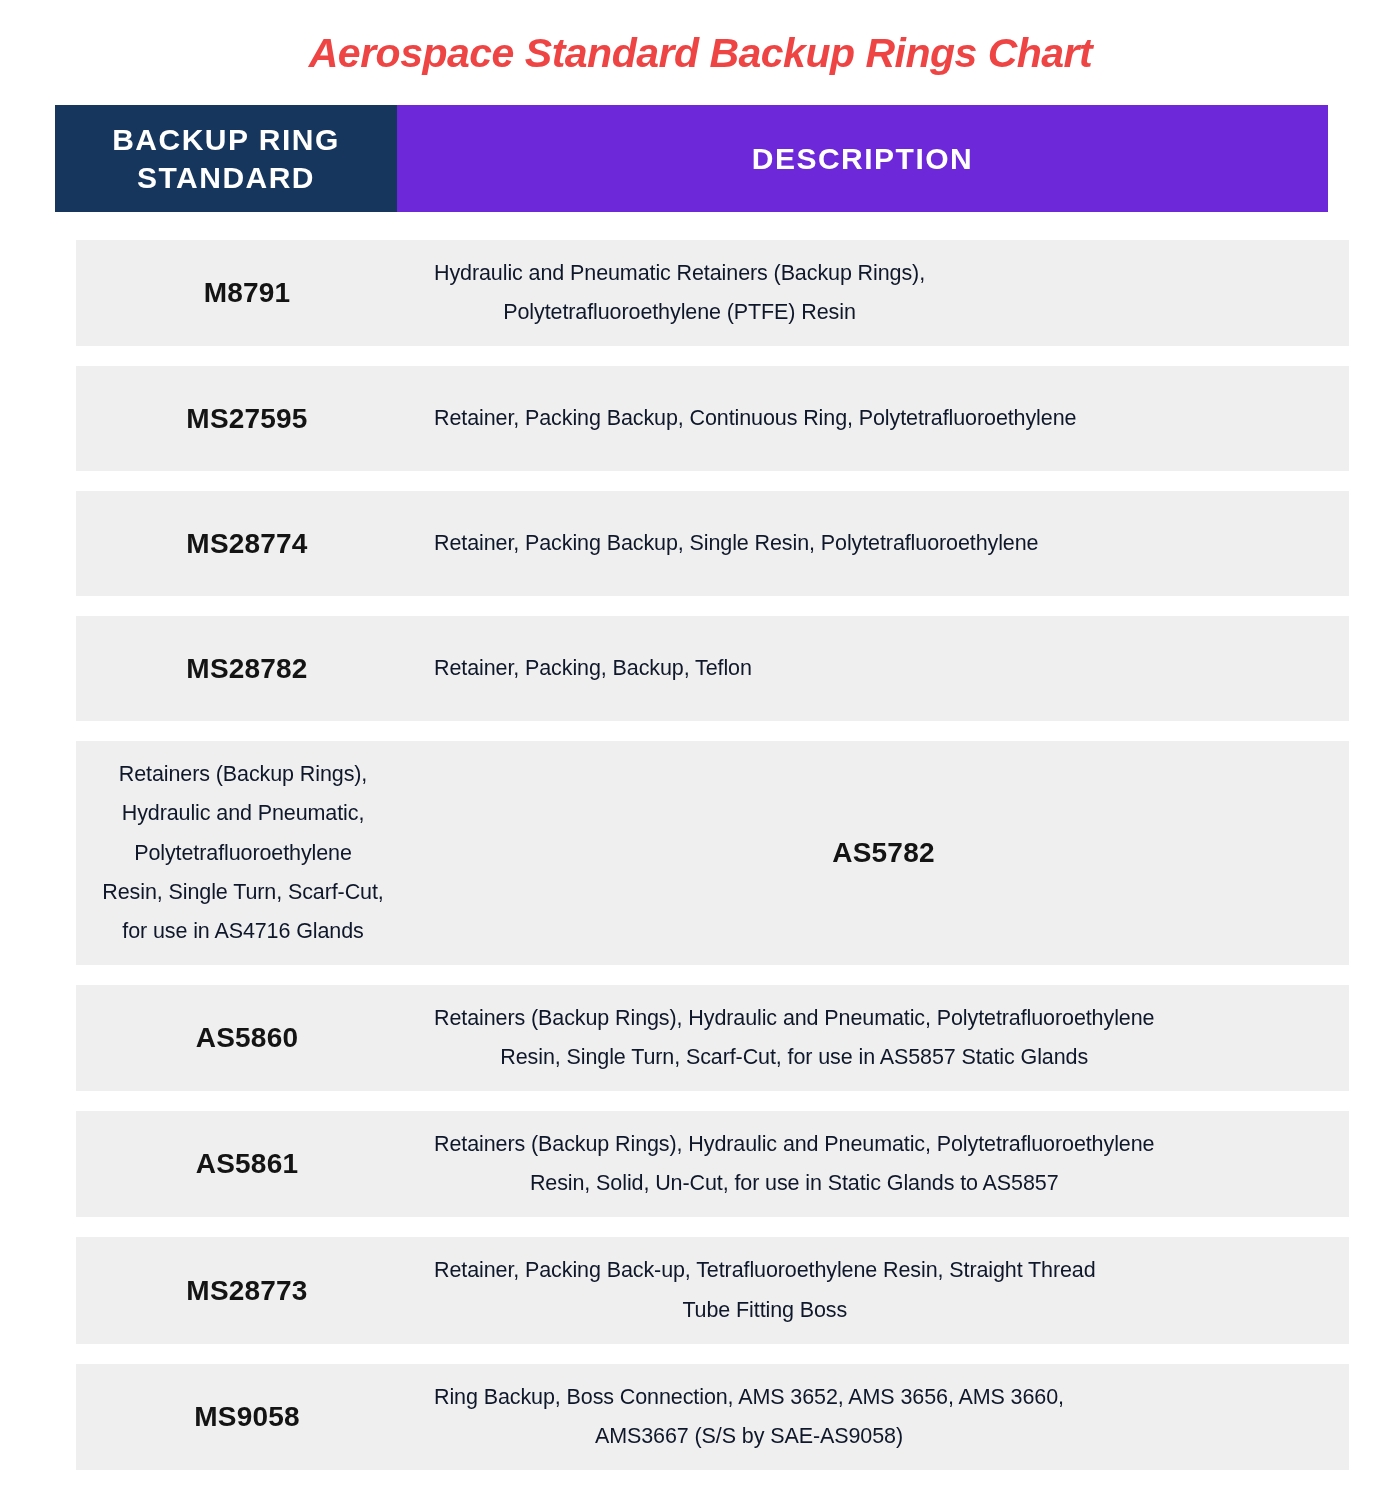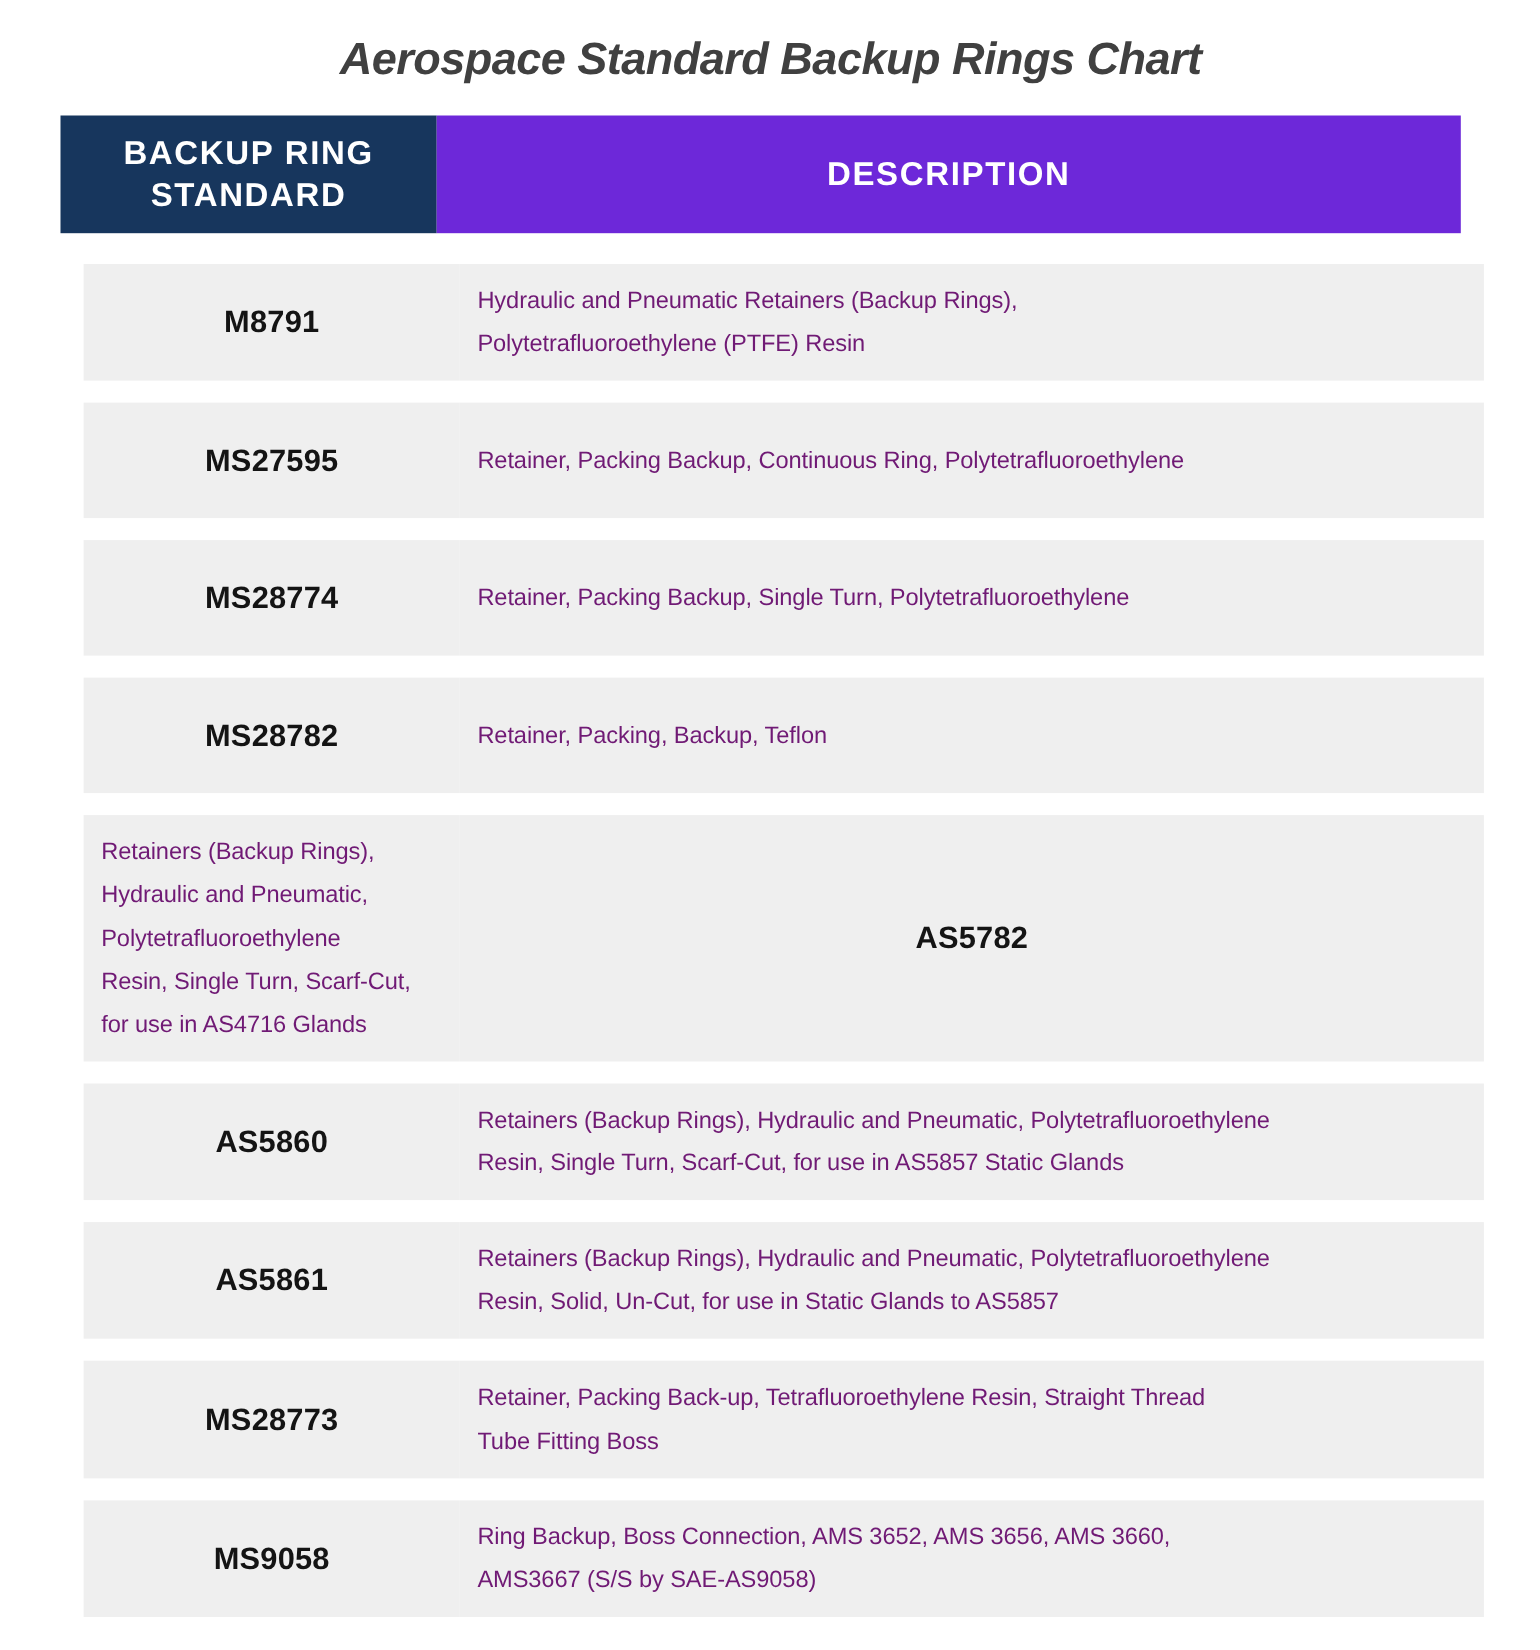--- a/index.html
+++ b/index.html
@@ -10,21 +10,21 @@
   }
   body { min-height: 1500px; }
 
   .page-title {
     margin: 30px 54px 0 55px;
     text-align: center;
     font-size: 41px;
     font-weight: 800;
     font-style: italic;
     letter-spacing: -0.5px;
-    color: #404040;
+    color: #ef4444;
   }
 
   .table-wrap { margin: 28px 54px 0 55px; }
 
   .grid {
     display: grid;
     grid-template-columns: 342px 931px;
   }
 
   .header-grid { margin-bottom: 28px; }
@@ -63,23 +63,24 @@
     letter-spacing: 0.2px;
     color: #141414;
   }
   .cell.description {
     justify-content: flex-start;
     padding: 14px 24px 14px 16px;
   }
   .cell.description span {
     font-size: 21.5px;
     line-height: 1.82;
-    color: #701a75;
+    color: #0f172a;
     white-space: pre-line;
     letter-spacing: -0.1px;
+    text-align: center;
   }
 </style>
 </head>
 <body>
 
 <h1 class="page-title">Aerospace Standard Backup Rings Chart</h1>
 
 <div class="table-wrap">
 
   <div class="grid header-grid">
@@ -100,21 +101,21 @@
     <span>MS27595</span>
   </div>
   <div class="cell description">
     <span>Retainer, Packing Backup, Continuous Ring, Polytetrafluoroethylene</span>
   </div>
 
   <div class="cell standard">
     <span>MS28774</span>
   </div>
   <div class="cell description">
-    <span>Retainer, Packing Backup, Single Turn, Polytetrafluoroethylene</span>
+    <span>Retainer, Packing Backup, Single Resin, Polytetrafluoroethylene</span>
   </div>
 
   <div class="cell standard">
     <span>MS28782</span>
   </div>
   <div class="cell description">
     <span>Retainer, Packing, Backup, Teflon</span>
   </div>
 
   <div class="cell description">

